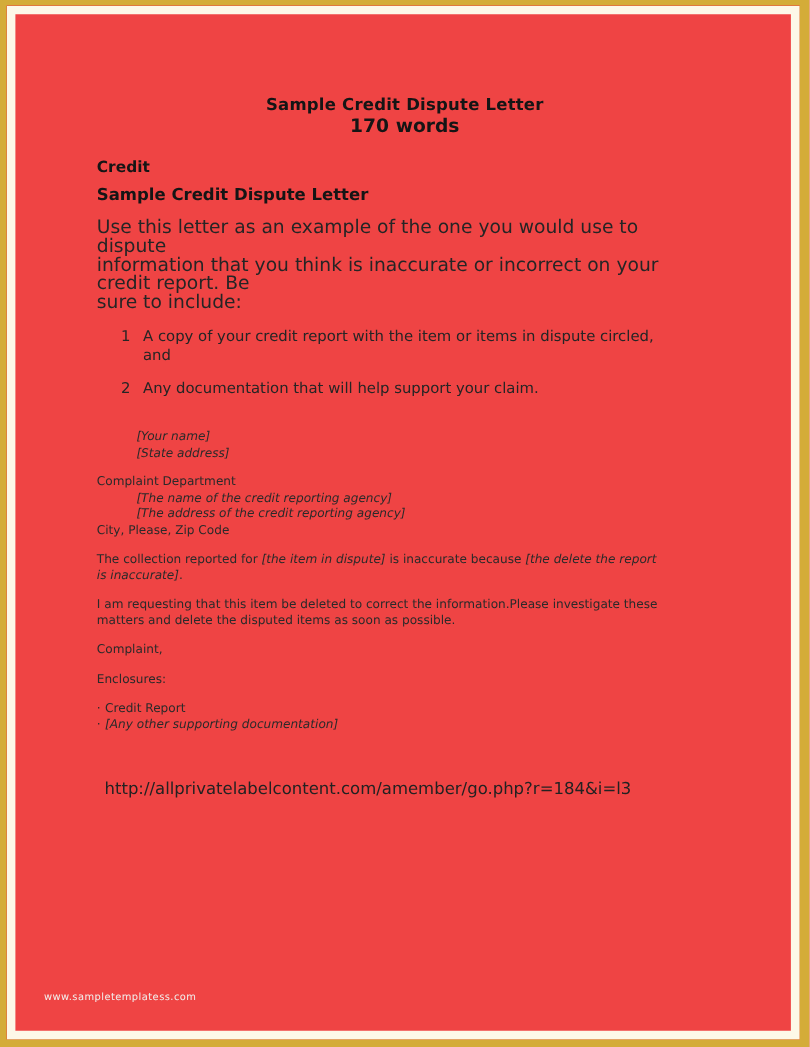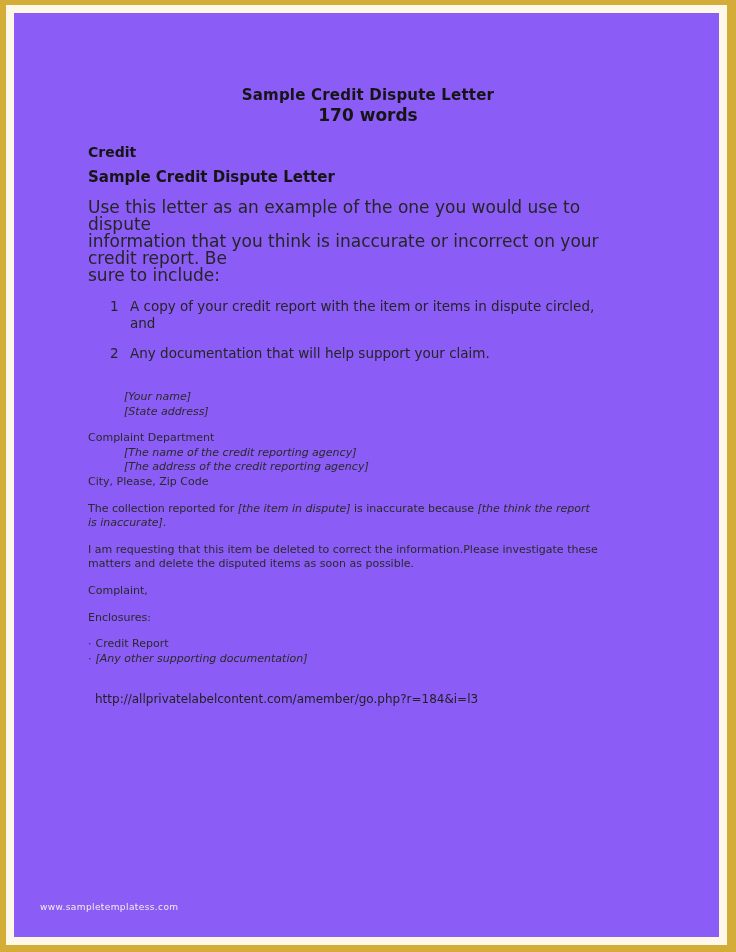--- a/index.html
+++ b/index.html
@@ -10,21 +10,21 @@
     overflow: hidden;
     background: #fcfcfc;
     font-family: "DejaVu Sans", sans-serif;
     color: #222222;
   }
   .page {
     position: relative;
     width: 736px;
     height: 952px;
     box-sizing: border-box;
-    background: #8b5cf6;
+    background: #ef4444;
   }
   .frame {
     position: absolute;
     inset: 0;
     border-top: 5px solid #d4ac38;
     border-bottom: 7px solid #d4ac38;
     border-left: 6px solid #d4ac38;
     border-right: 9px solid #d4ac38;
     box-shadow: inset 0 0 0 8px #fdf8e8;
     pointer-events: none;
@@ -96,23 +96,23 @@
     line-height: 14.6px;
     color: #2a2a2a;
   }
   .letter .block { margin-top: 12px; }
   .letter .block:first-child { margin-top: 0; }
   .it { font-style: italic; margin-left: 36px; }
   em { font-style: italic; }
   .enclosure-row .bullet { padding-right: 4px; }
   
   .url-line {
-    margin-top: 24px;
+    margin-top: 42px;
     padding-left: 7px;
-    font-size: 12px;
+    font-size: 15px;
     line-height: 19px;
     color: #222222;
   }
   
   .watermark {
     position: absolute;
     left: 40px;
     bottom: 40px;
     font-size: 9px;
     color: #f1f0ee;
@@ -166,21 +166,21 @@
 
       <div class="block">
         <div>Complaint Department</div>
         <div class="it">[The name of the credit reporting agency]</div>
         <div class="it">[The address of the credit reporting agency]</div>
         <div>City, Please, Zip Code</div>
       </div>
 
 
       <div class="block">
-        <div><span>The collection reported for </span><em>[the item in dispute]</em><span> is inaccurate because </span><em>[the think the report</em></div>
+        <div><span>The collection reported for </span><em>[the item in dispute]</em><span> is inaccurate because </span><em>[the delete the report</em></div>
         <div><em>is inaccurate]</em><span>.</span></div>
       </div>
 
       <div class="block">
         <div>I am requesting that this item be deleted to correct the information.Please investigate these</div>
         <div>matters and delete the disputed items as soon as possible.</div>
       </div>
 
       <div class="block">Complaint,</div>
 

